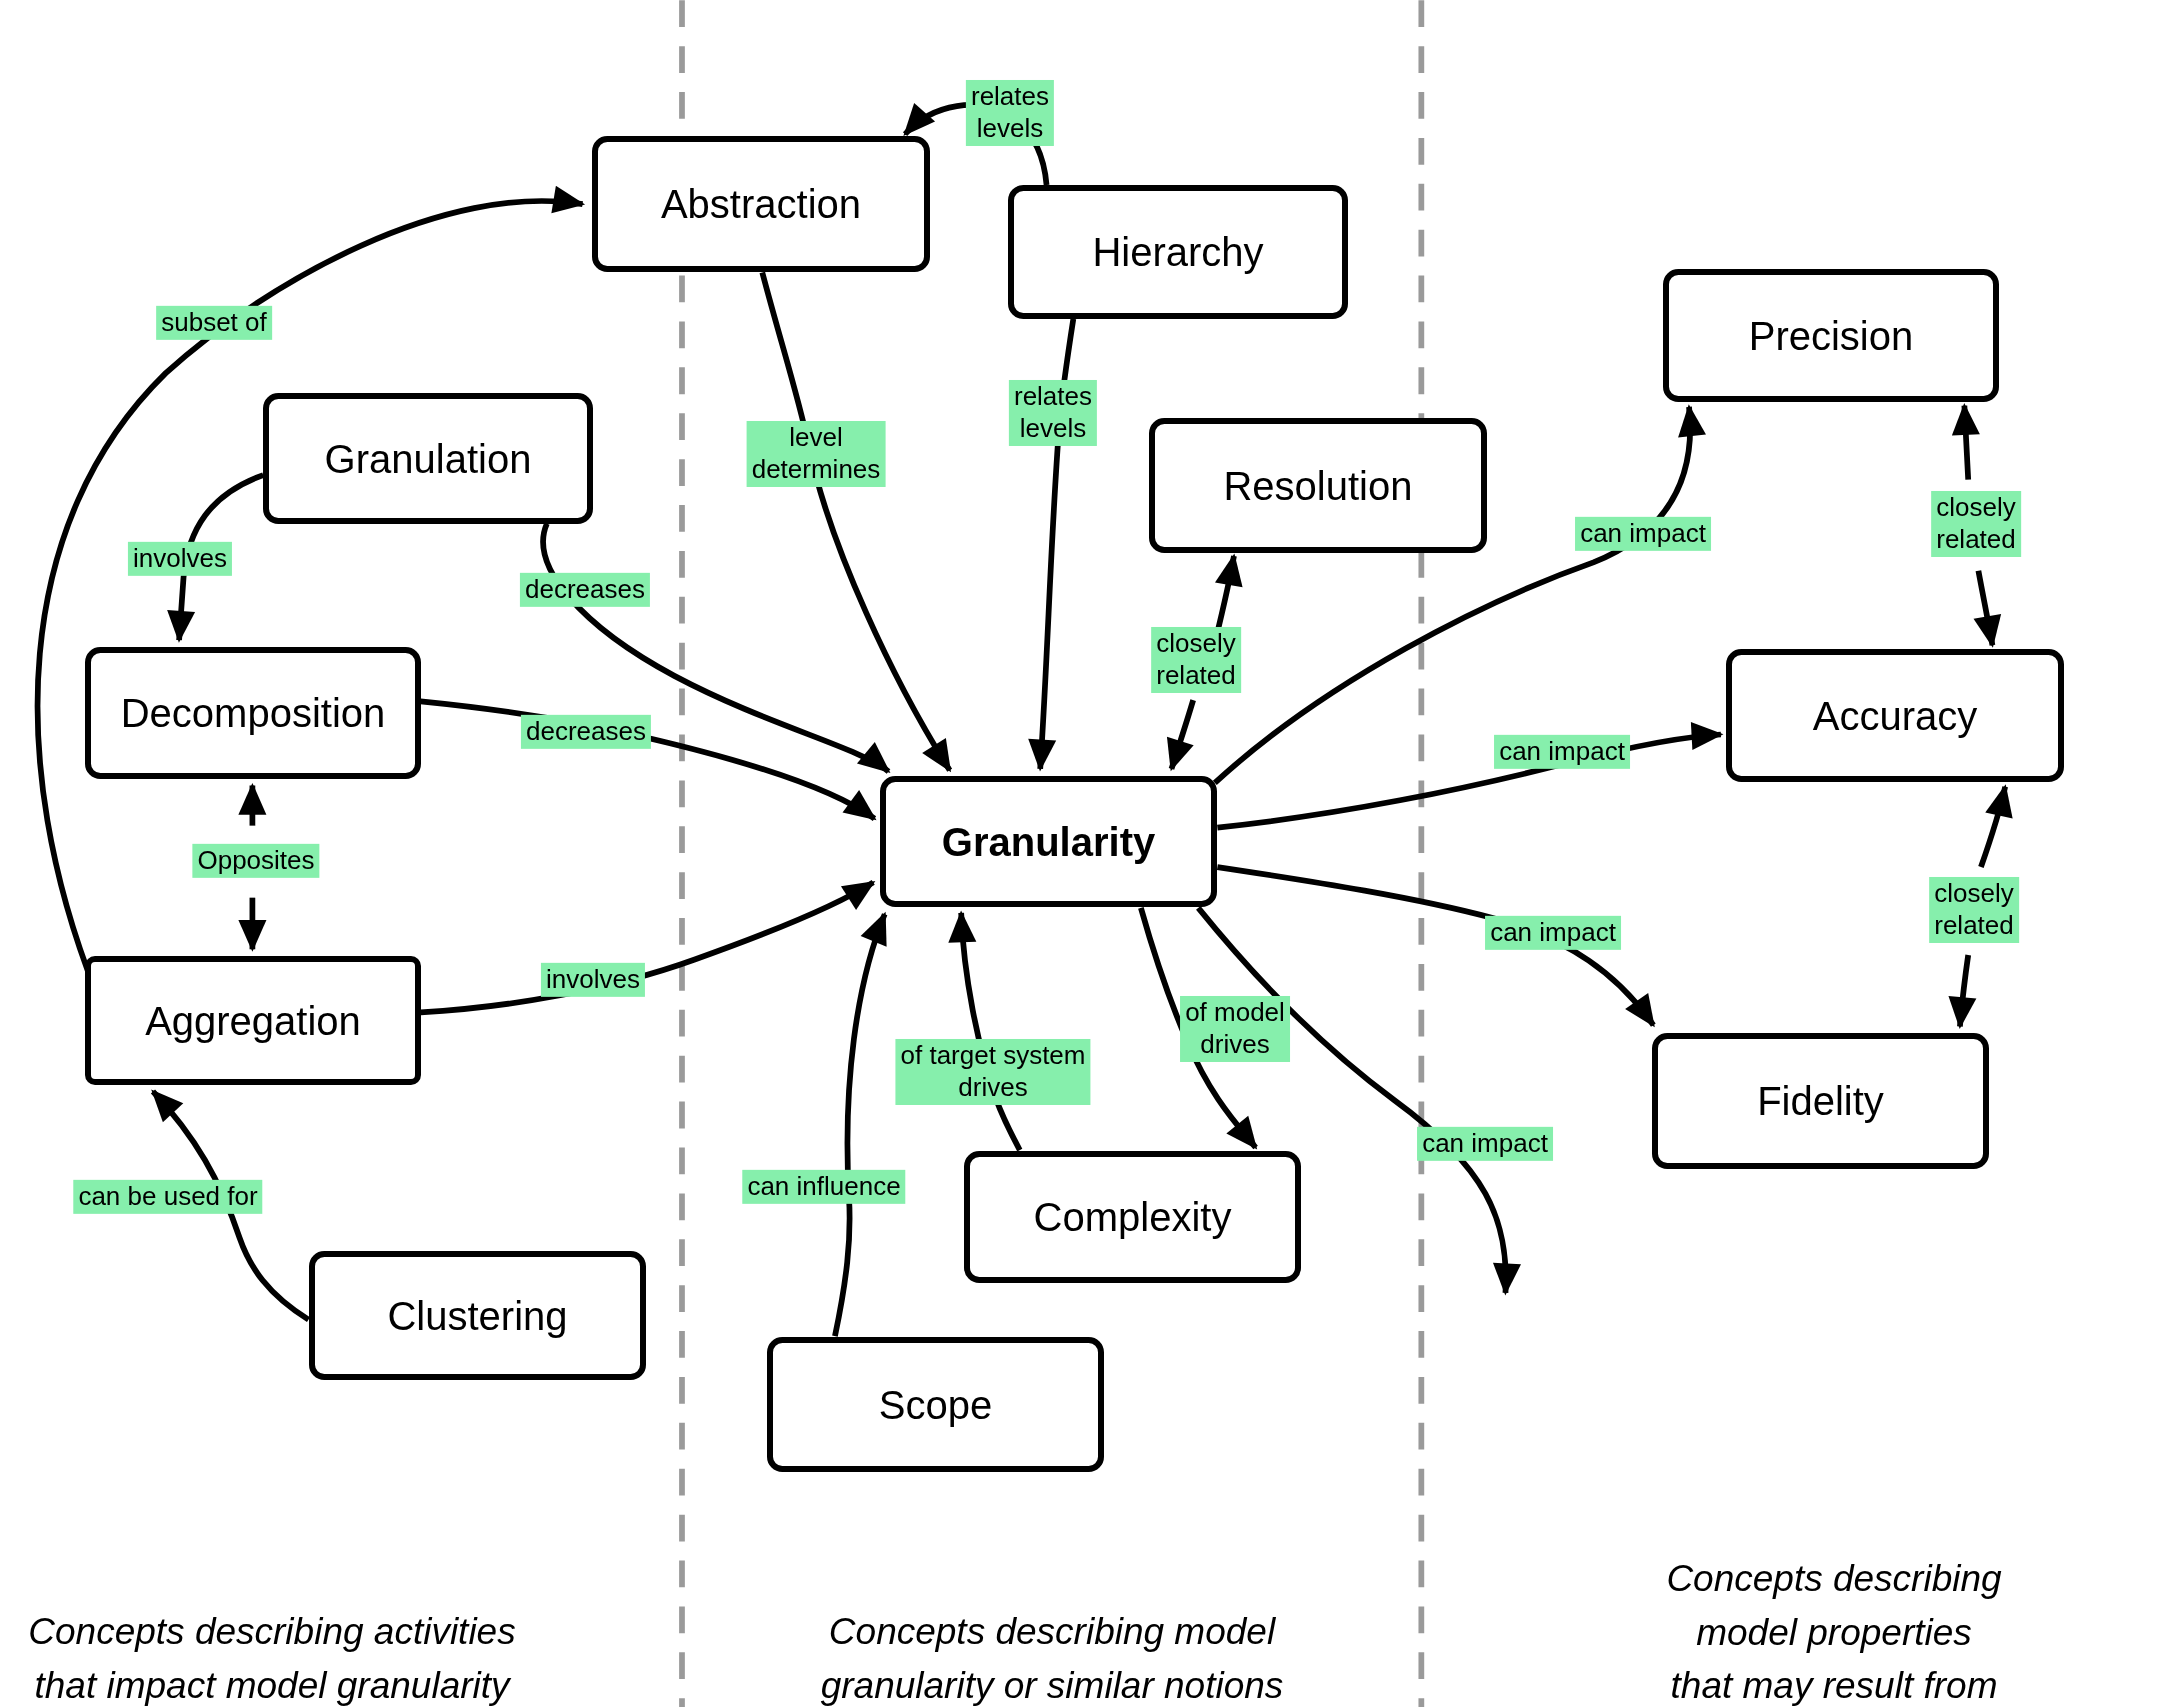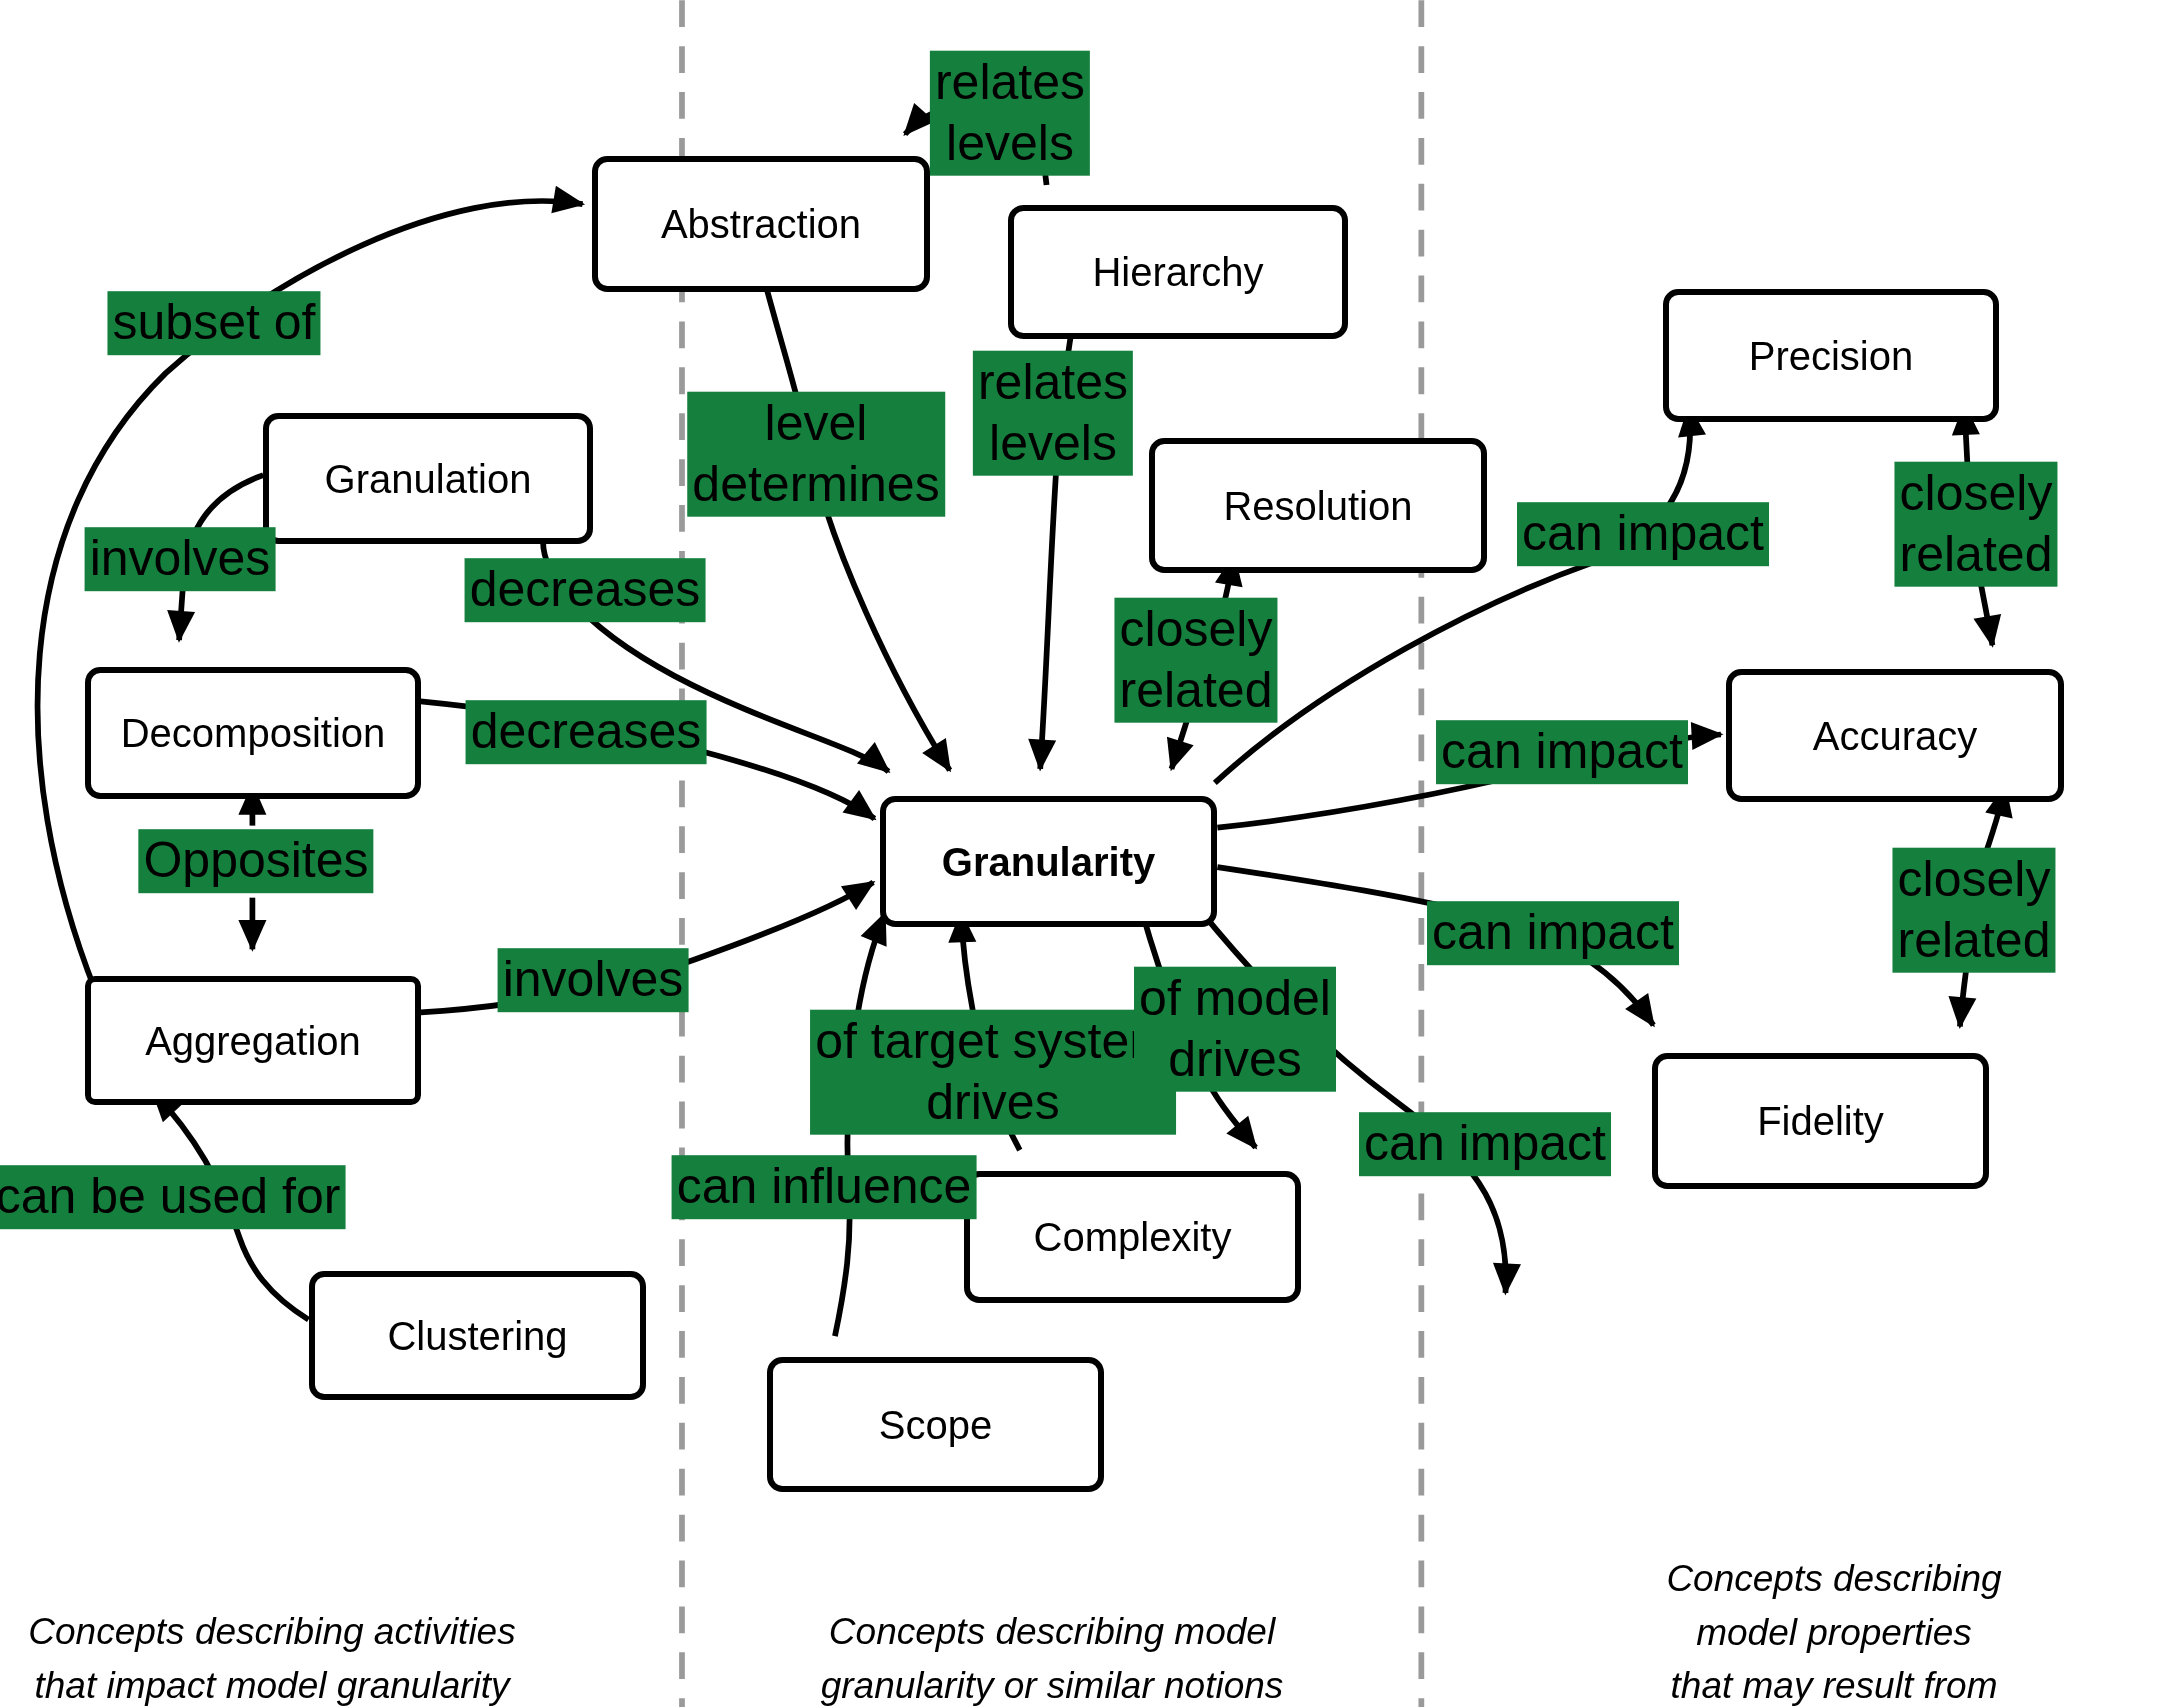--- a/index.html
+++ b/index.html
@@ -38,30 +38,29 @@
     box-sizing: border-box;
     background: #ffffff;
     border: 6.4px solid #000000;
     border-radius: 15.3px;
     display: flex;
     align-items: center;
     justify-content: center;
     font-size: 40px;
     line-height: 1.1;
     text-align: center;
-    margin-top: 20px;
   }
   .node.bold { font-weight: bold; }
   .edge-label {
     position: absolute;
     transform: translate(-50%, -50%);
-    background: #15803d;
+    background: #86efac;
     white-space: pre-line;
     text-align: center;
-    font-size: 50px;
+    font-size: 26px;
     line-height: 1.22;
     padding: 1.3px 5.1px;
   }
   .caption {
     position: absolute;
     transform: translate(-50%, -50%);
     font-style: italic;
     font-size: 37px;
     line-height: 1.45;
     text-align: center;

